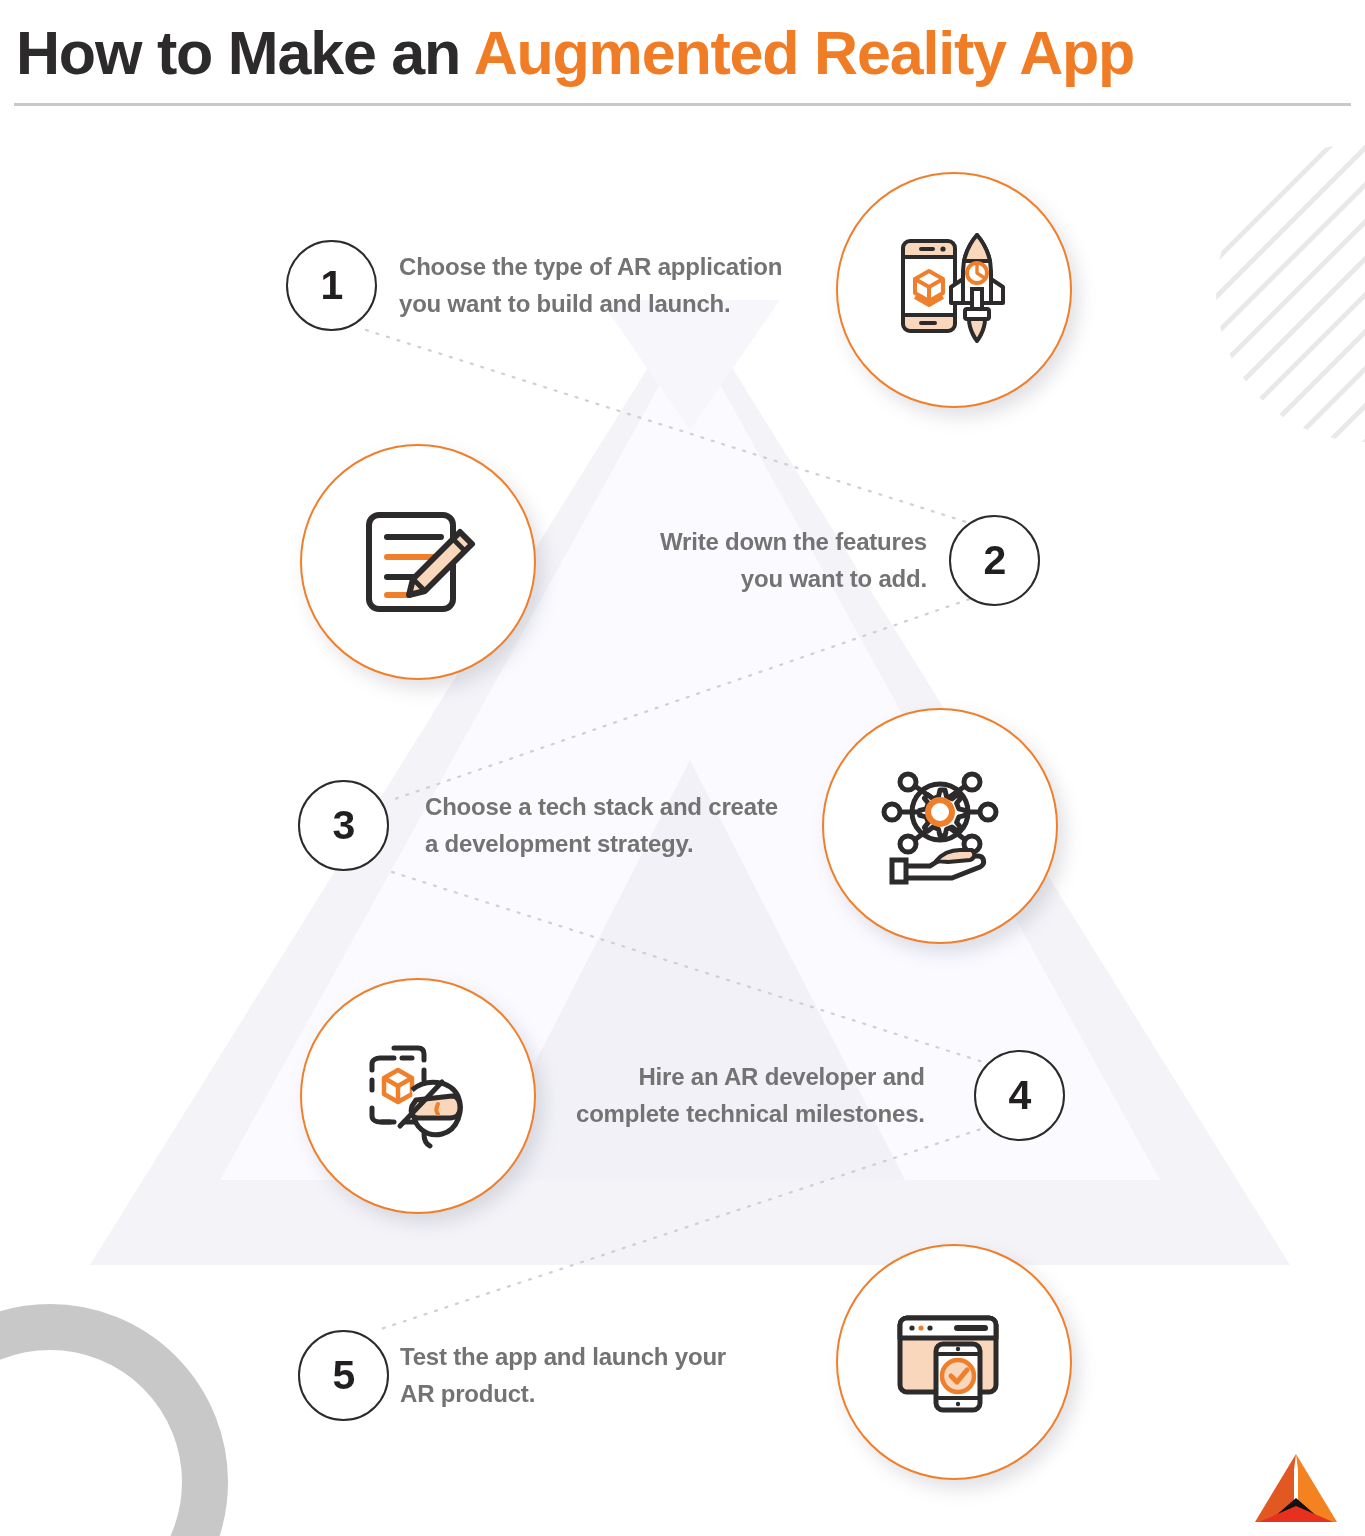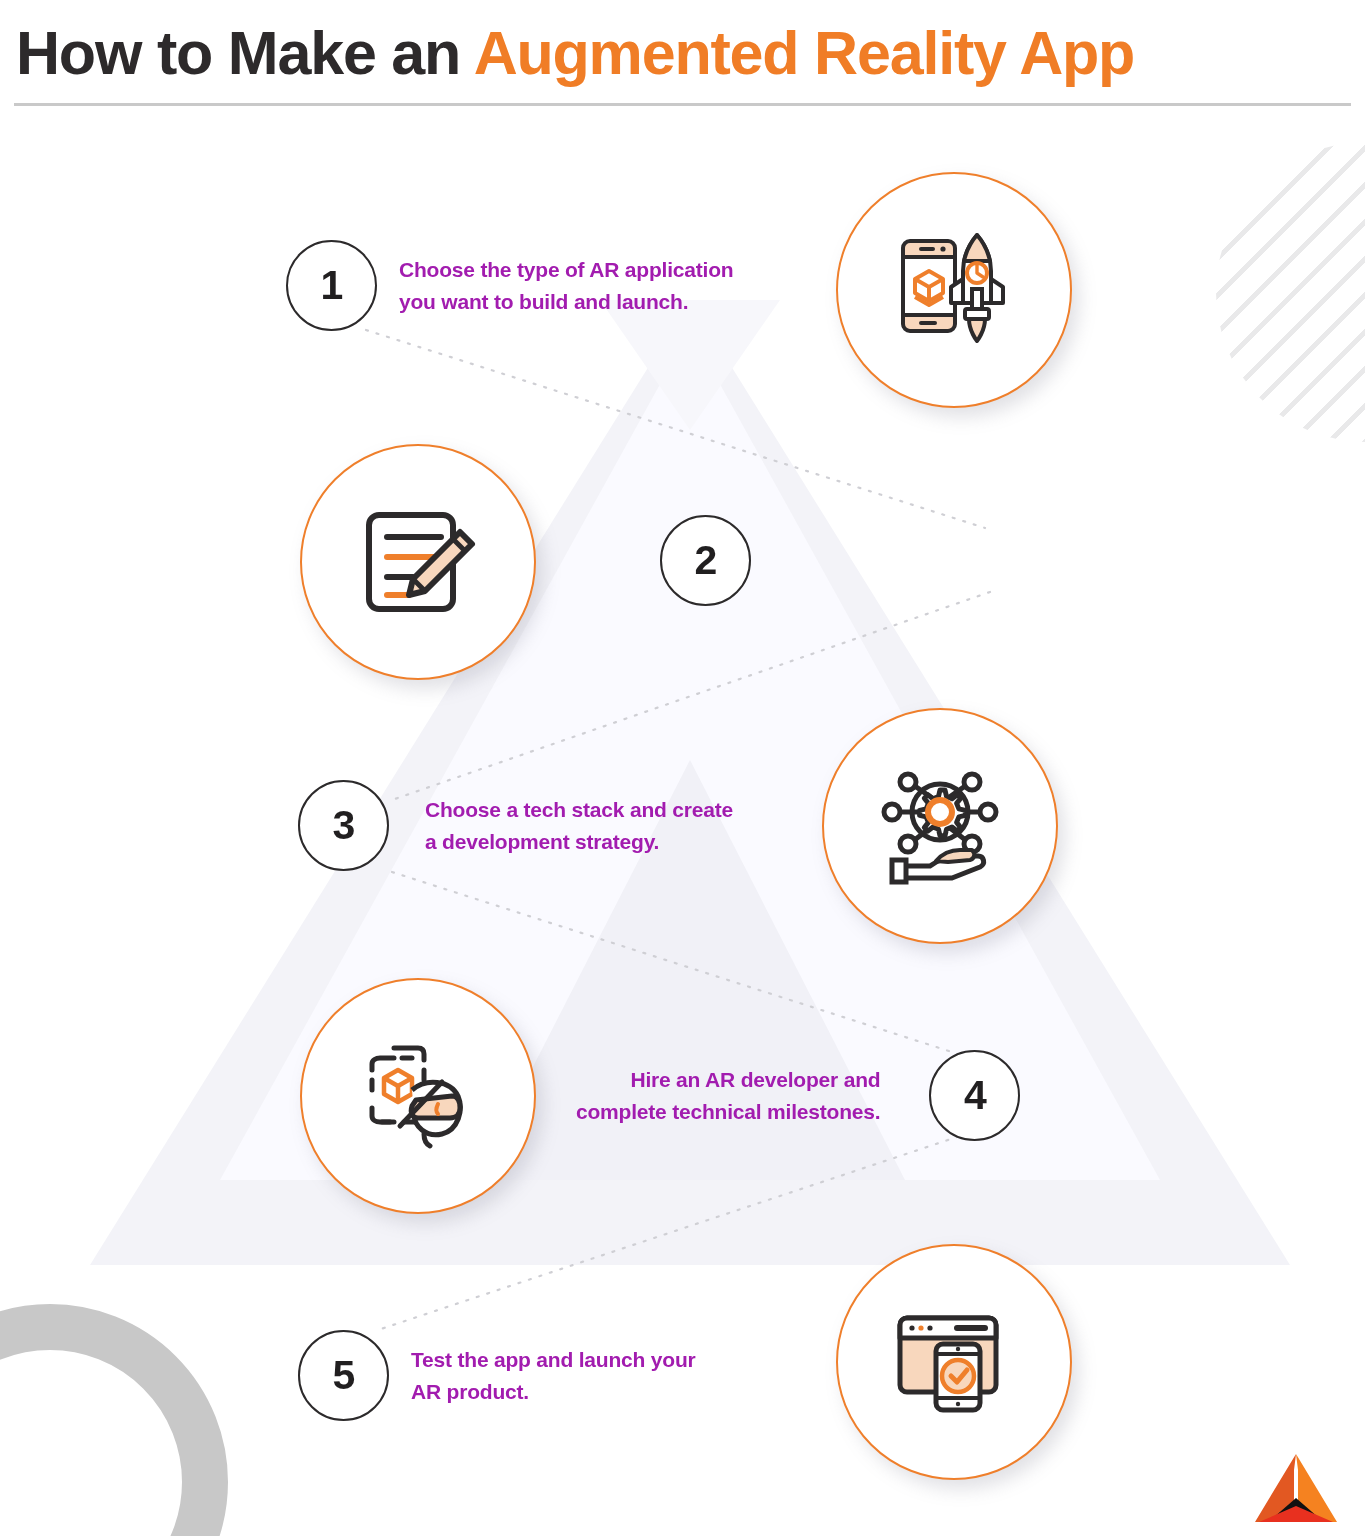--- a/index.html
+++ b/index.html
@@ -40,23 +40,23 @@
     width:91px;height:91px;border-radius:50%;
     border:2px solid #2c2a2b;background:#fff;
     display:flex;align-items:center;justify-content:center;
     font-size:41px;font-weight:bold;color:#211f20;
     letter-spacing:-1px;
     flex:0 0 auto;
     box-sizing:border-box;
   }
 
   .step-text{
-    font-size:21px;
+    font-size:24px;
     line-height:1.52;
-    color:#a21caf;
+    color:#737373;
     font-weight:bold;
     letter-spacing:-0.2px;
     white-space:pre-line;
   }
   .step-text.right{text-align:right;}
 
   .icon-circle{
     position:absolute;
     width:236px;height:236px;border-radius:50%;
     background:#fff;border:2px solid #ef7f2b;
@@ -139,20 +139,22 @@
       <circle cx="86" cy="46" r="10" fill="none" stroke="#ef7f2b" stroke-width="4"></circle>
       <path d="M86,46 L86,38 M86,46 L92,50" stroke="#ef7f2b" stroke-width="3.4" stroke-linecap="round"></path>
 
       <rect x="81" y="62" width="10" height="22" fill="#fff" stroke="#2c2a2b" stroke-width="4"></rect>
       <rect x="74" y="82" width="24" height="10" rx="2" fill="#fff" stroke="#2c2a2b" stroke-width="4"></rect>
       <path d="M78,92 C78,104 86,114 86,114 C86,114 94,104 94,92 Z" fill="#f8d7bd" stroke="#2c2a2b" stroke-width="4" stroke-linejoin="round"></path>
     </svg>
   </div>
 
   <div class="step" style="left:660px;top:515px;">
+    <div class="step-text right" style="margin-right:22px;">Write down the features
+you want to add.</div>
     <div class="num-circle">2</div>
   </div>
 
   <div class="icon-circle" style="left:300px;top:444px;">
     <svg width="122" height="122" viewBox="0 0 122 122">
       <rect x="12" y="14" width="84" height="94" rx="10" fill="#ffffff" stroke="#2c2a2b" stroke-width="6"></rect>
       <line x1="30" y1="36" x2="84" y2="36" stroke="#2c2a2b" stroke-width="6" stroke-linecap="round"></line>
       <line x1="30" y1="56" x2="84" y2="56" stroke="#ef7f2b" stroke-width="6" stroke-linecap="round"></line>
       <line x1="30" y1="76" x2="56" y2="76" stroke="#2c2a2b" stroke-width="6" stroke-linecap="round"></line>
       <line x1="30" y1="94" x2="52" y2="94" stroke="#ef7f2b" stroke-width="6" stroke-linecap="round"></line>
@@ -230,21 +232,21 @@
       <path d="M56,56 C70,44 94,46 102,62 C108,76 102,96 86,100 C70,104 58,92 58,80" fill="#ffffff" stroke="#2c2a2b" stroke-width="5" stroke-linejoin="round"></path>
       <path d="M60,66 L96,62 C102,62 104,68 104,74 C104,80 100,84 94,84 L62,84 C56,84 54,78 56,72 Z" fill="#f8d7bd" stroke="#2c2a2b" stroke-width="5" stroke-linejoin="round"></path>
       <path d="M82,70 C80,74 80,78 82,80" stroke="#ef7f2b" stroke-width="4" fill="none" stroke-linecap="round"></path>
       <path d="M68,100 C68,106 70,110 74,112" stroke="#2c2a2b" stroke-width="5" fill="none" stroke-linecap="round"></path>
       <line x1="44" y1="92" x2="86" y2="48" stroke="#2c2a2b" stroke-width="5" stroke-linecap="round"></line>
     </svg>
   </div>
 
   <div class="step" style="left:298px;top:1330px;">
     <div class="num-circle">5</div>
-    <div class="step-text" style="margin-left:22px;">Test the app and launch your
+    <div class="step-text" style="margin-left:11px;">Test the app and launch your
 AR product.</div>
   </div>
 
   <div class="icon-circle" style="left:836px;top:1244px;">
     <svg width="124" height="124" viewBox="0 0 124 124">
 
       <rect x="8" y="18" width="96" height="74" rx="7" fill="#f8d7bd" stroke="#2c2a2b" stroke-width="5"></rect>
       <path d="M8,25 C8,21 11,18 15,18 L97,18 C101,18 104,21 104,25 L104,38 L8,38 Z" fill="#ffffff" stroke="#2c2a2b" stroke-width="5" stroke-linejoin="round"></path>
       <circle cx="20" cy="28" r="2.6" fill="#2c2a2b"></circle>
       <circle cx="29" cy="28" r="2.6" fill="#ef7f2b"></circle>

